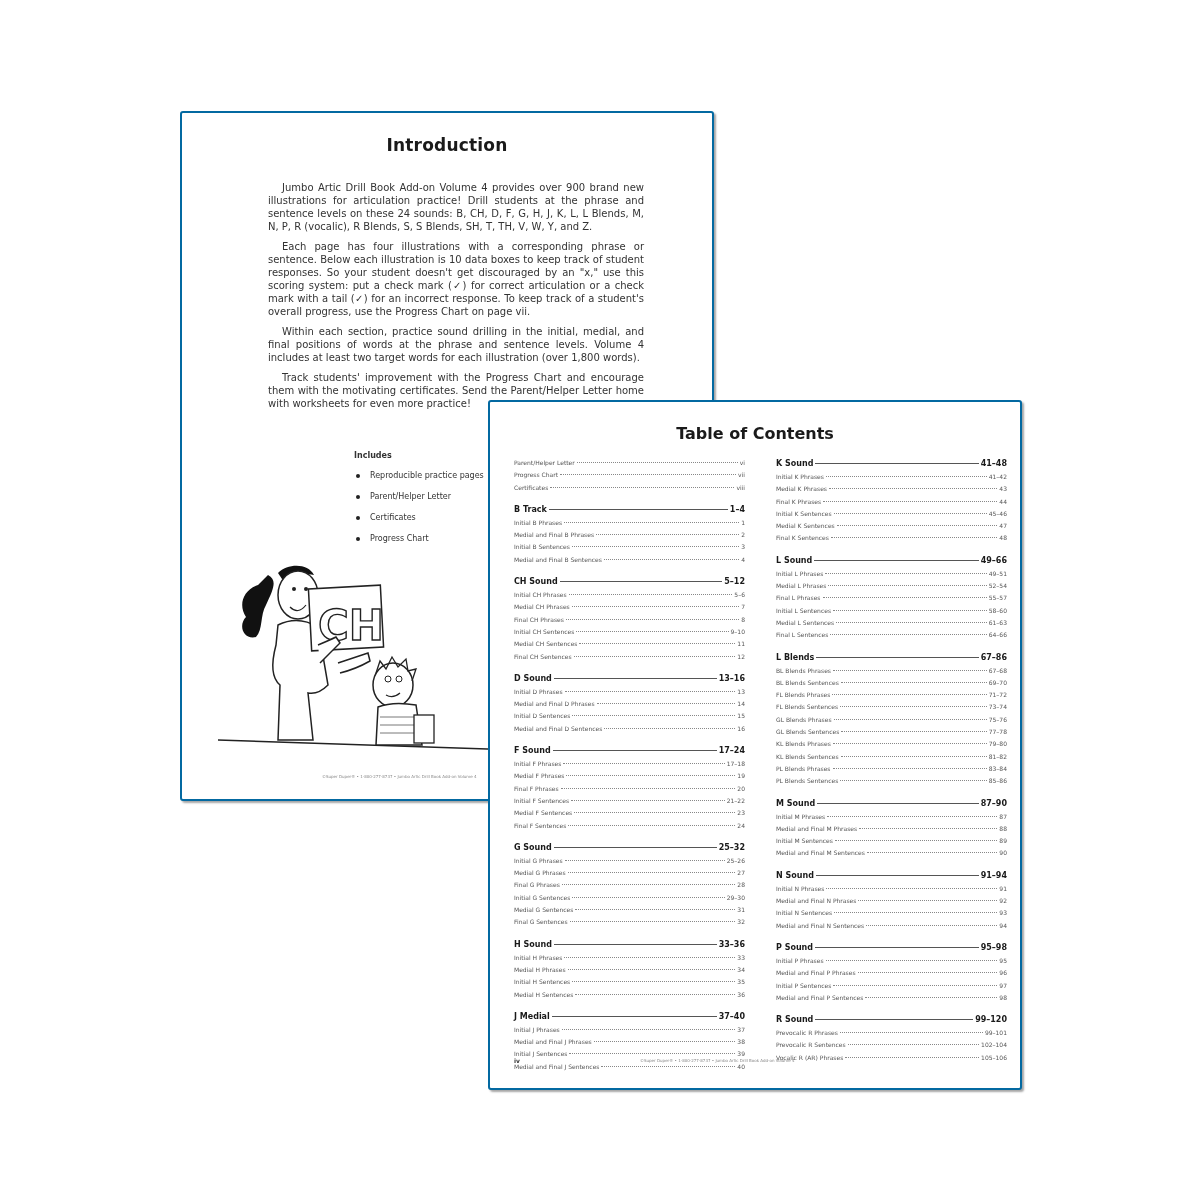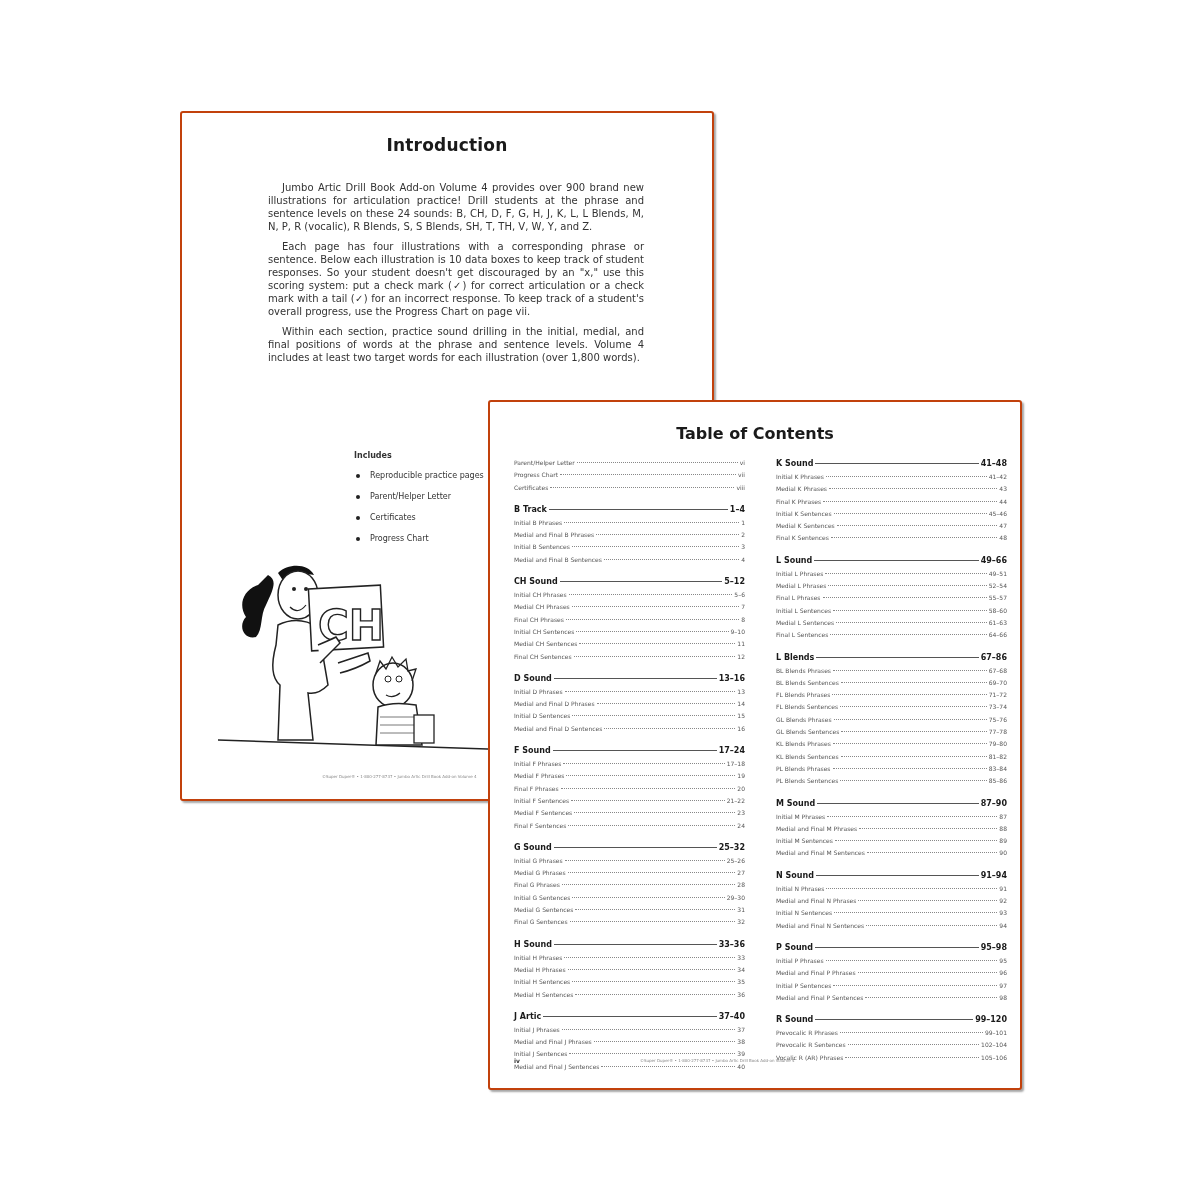--- a/index.html
+++ b/index.html
@@ -2,21 +2,21 @@
 <html><head>
 <meta charset="utf-8">
 <style>
   html, body { margin: 0; padding: 0; }
   body {
     width: 1200px; height: 1200px; background: #ffffff; position: relative; overflow: hidden;
     font-family: "DejaVu Sans", "Liberation Sans", sans-serif; color: #1a1a1a;
   }
   .page {
     position: absolute; background: #ffffff;
-    border: 2px solid #c2410c; border-radius: 3px;
+    border: 2px solid #0369a1; border-radius: 3px;
     box-shadow: 2px 2px 2px rgba(0,0,0,0.35);
     box-sizing: border-box;
   }
   #intro-page { left: 180px; top: 111px; width: 534px; height: 690px; }
   #toc-page { left: 488px; top: 400px; width: 534px; height: 690px; z-index: 2; }
 
   .intro-title {
     position: absolute; left: 0; right: 0; top: 22px; text-align: center;
     font-size: 17px; font-weight: bold; letter-spacing: 0.2px;
   }
@@ -61,20 +61,21 @@
 </style>
 </head>
 <body>
 
 <div class="page" id="intro-page">
   <div class="intro-title">Introduction</div>
   <div class="intro-body">
     <p>Jumbo Artic Drill Book Add-on Volume 4 provides over 900 brand new illustrations for articulation practice! Drill students at the phrase and sentence levels on these 24 sounds: B, CH, D, F, G, H, J, K, L, L Blends, M, N, P, R (vocalic), R Blends, S, S Blends, SH, T, TH, V, W, Y, and Z.</p>
     <p>Each page has four illustrations with a corresponding phrase or sentence. Below each illustration is 10 data boxes to keep track of student responses. So your student doesn't get discouraged by an "x," use this scoring system: put a check mark (✓) for correct articulation or a check mark with a tail (✓) for an incorrect response. To keep track of a student's overall progress, use the Progress Chart on page vii.</p>
     <p>Within each section, practice sound drilling in the initial, medial, and final positions of words at the phrase and sentence levels. Volume 4 includes at least two target words for each illustration (over 1,800 words).</p>
+    <p>Track students' improvement with the Progress Chart and encourage them with the motivating certificates. Send the Parent/Helper Letter home with worksheets for even more practice!</p>
   </div>
   <div class="includes">
     <div class="inc-title">Includes</div>
     <ul>
       <li>Reproducible practice pages</li>
       <li>Parent/Helper Letter</li>
       <li>Certificates</li>
       <li>Progress Chart</li>
     </ul>
   </div>
@@ -318,21 +319,21 @@
           <span class="pg">35</span>
         </div>
         <div class="toc-row ">
           <span class="lbl">Medial H Sentences</span>
           <span class="dots"></span>
           <span class="pg">36</span>
         </div>
       </div>
       <div class="toc-group">
         <div class="toc-row head">
-          <span class="lbl">J Artic</span>
+          <span class="lbl">J Medial</span>
           <span class="dots"></span>
           <span class="pg">37–40</span>
         </div>
         <div class="toc-row ">
           <span class="lbl">Initial J Phrases</span>
           <span class="dots"></span>
           <span class="pg">37</span>
         </div>
         <div class="toc-row ">
           <span class="lbl">Medial and Final J Phrases</span>

